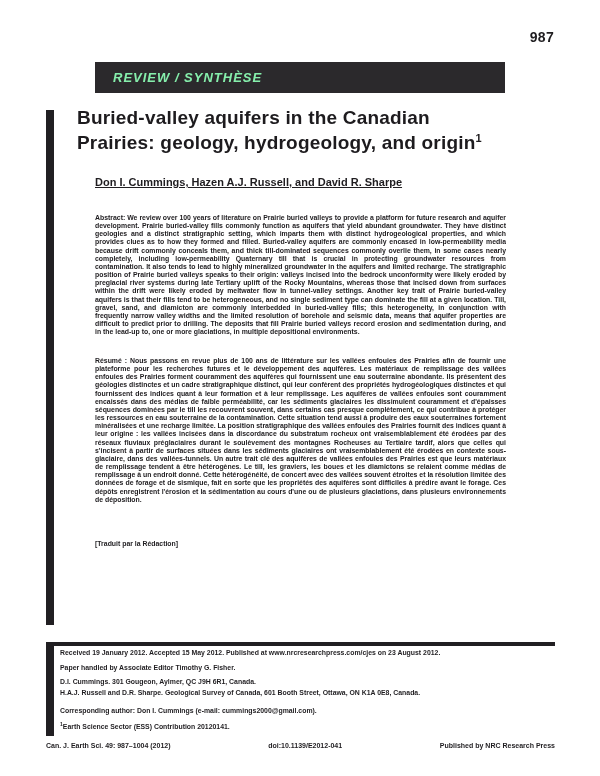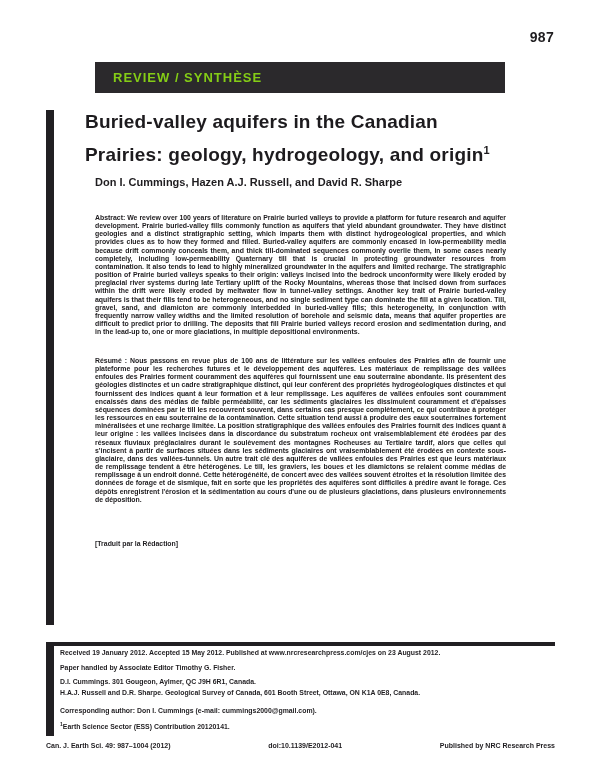--- a/index.html
+++ b/index.html
@@ -4,31 +4,31 @@
 <style>
   * { margin:0; padding:0; box-sizing:border-box; }
   html,body { background:#ffffff; }
   body { width:600px; height:776px; position:relative; font-family:"Liberation Sans", sans-serif; color:#1f1d20; }
   .page { position:absolute; inset:0; width:600px; height:776px; background:#ffffff; overflow:hidden; }
 
   .page-number { position:absolute; top:29px; right:46px; font-size:14px; font-weight:700; letter-spacing:0.3px; }
 
   .banner { position:absolute; left:95px; top:62px; width:410px; height:31px; background:#2b292c;
             display:flex; align-items:center; padding-left:18px; }
-  .banner-label { color:#84cc16; font-size:13px; font-weight:700; letter-spacing:1px; }
+  .banner-label { color:#86efac; font-size:13px; font-weight:700; letter-spacing:1px;font-style:italic; }
 
   .left-bar-main { position:absolute; left:46px; top:110px; width:8px; height:515px; background:#211f22; }
   .left-bar-foot { position:absolute; left:46px; top:646px; width:8px; height:90px; background:#211f22; }
   .foot-rule     { position:absolute; left:46px; top:642px; width:509px; height:4px; background:#211f22; }
 
-  .title { position:absolute; left:85px; top:108px; width:435px; font-size:19px; line-height:28px;
+  .title { position:absolute; left:77px; top:108px; width:435px; font-size:19px; line-height:20px;
            font-weight:700; color:#1d1b1e; letter-spacing:0.2px; }
   .title sup { font-size:11px; }
 
-  .authors { position:absolute; left:95px; top:176px; width:420px; font-size:11px; font-weight:700; }
+  .authors { position:absolute; left:95px; top:176px; width:420px; font-size:11px; font-weight:700;text-decoration:underline; }
 
   .abstract-block, .resume-block {
     position:absolute; left:95px; width:411px; font-size:6.9px; line-height:8.15px;
     font-weight:700; text-align:justify; color:#1d1b1e; overflow:hidden;
   }
   .abstract-block { top:214px; height:133px; }
   .resume-block   { top:357px; height:172px; }
   .traduit { position:absolute; left:95px; top:540px; font-size:6.9px; font-weight:700; }
 
   .footnotes p { position:absolute; left:60px; width:492px; font-size:6.9px; line-height:8.4px; font-weight:700; }

